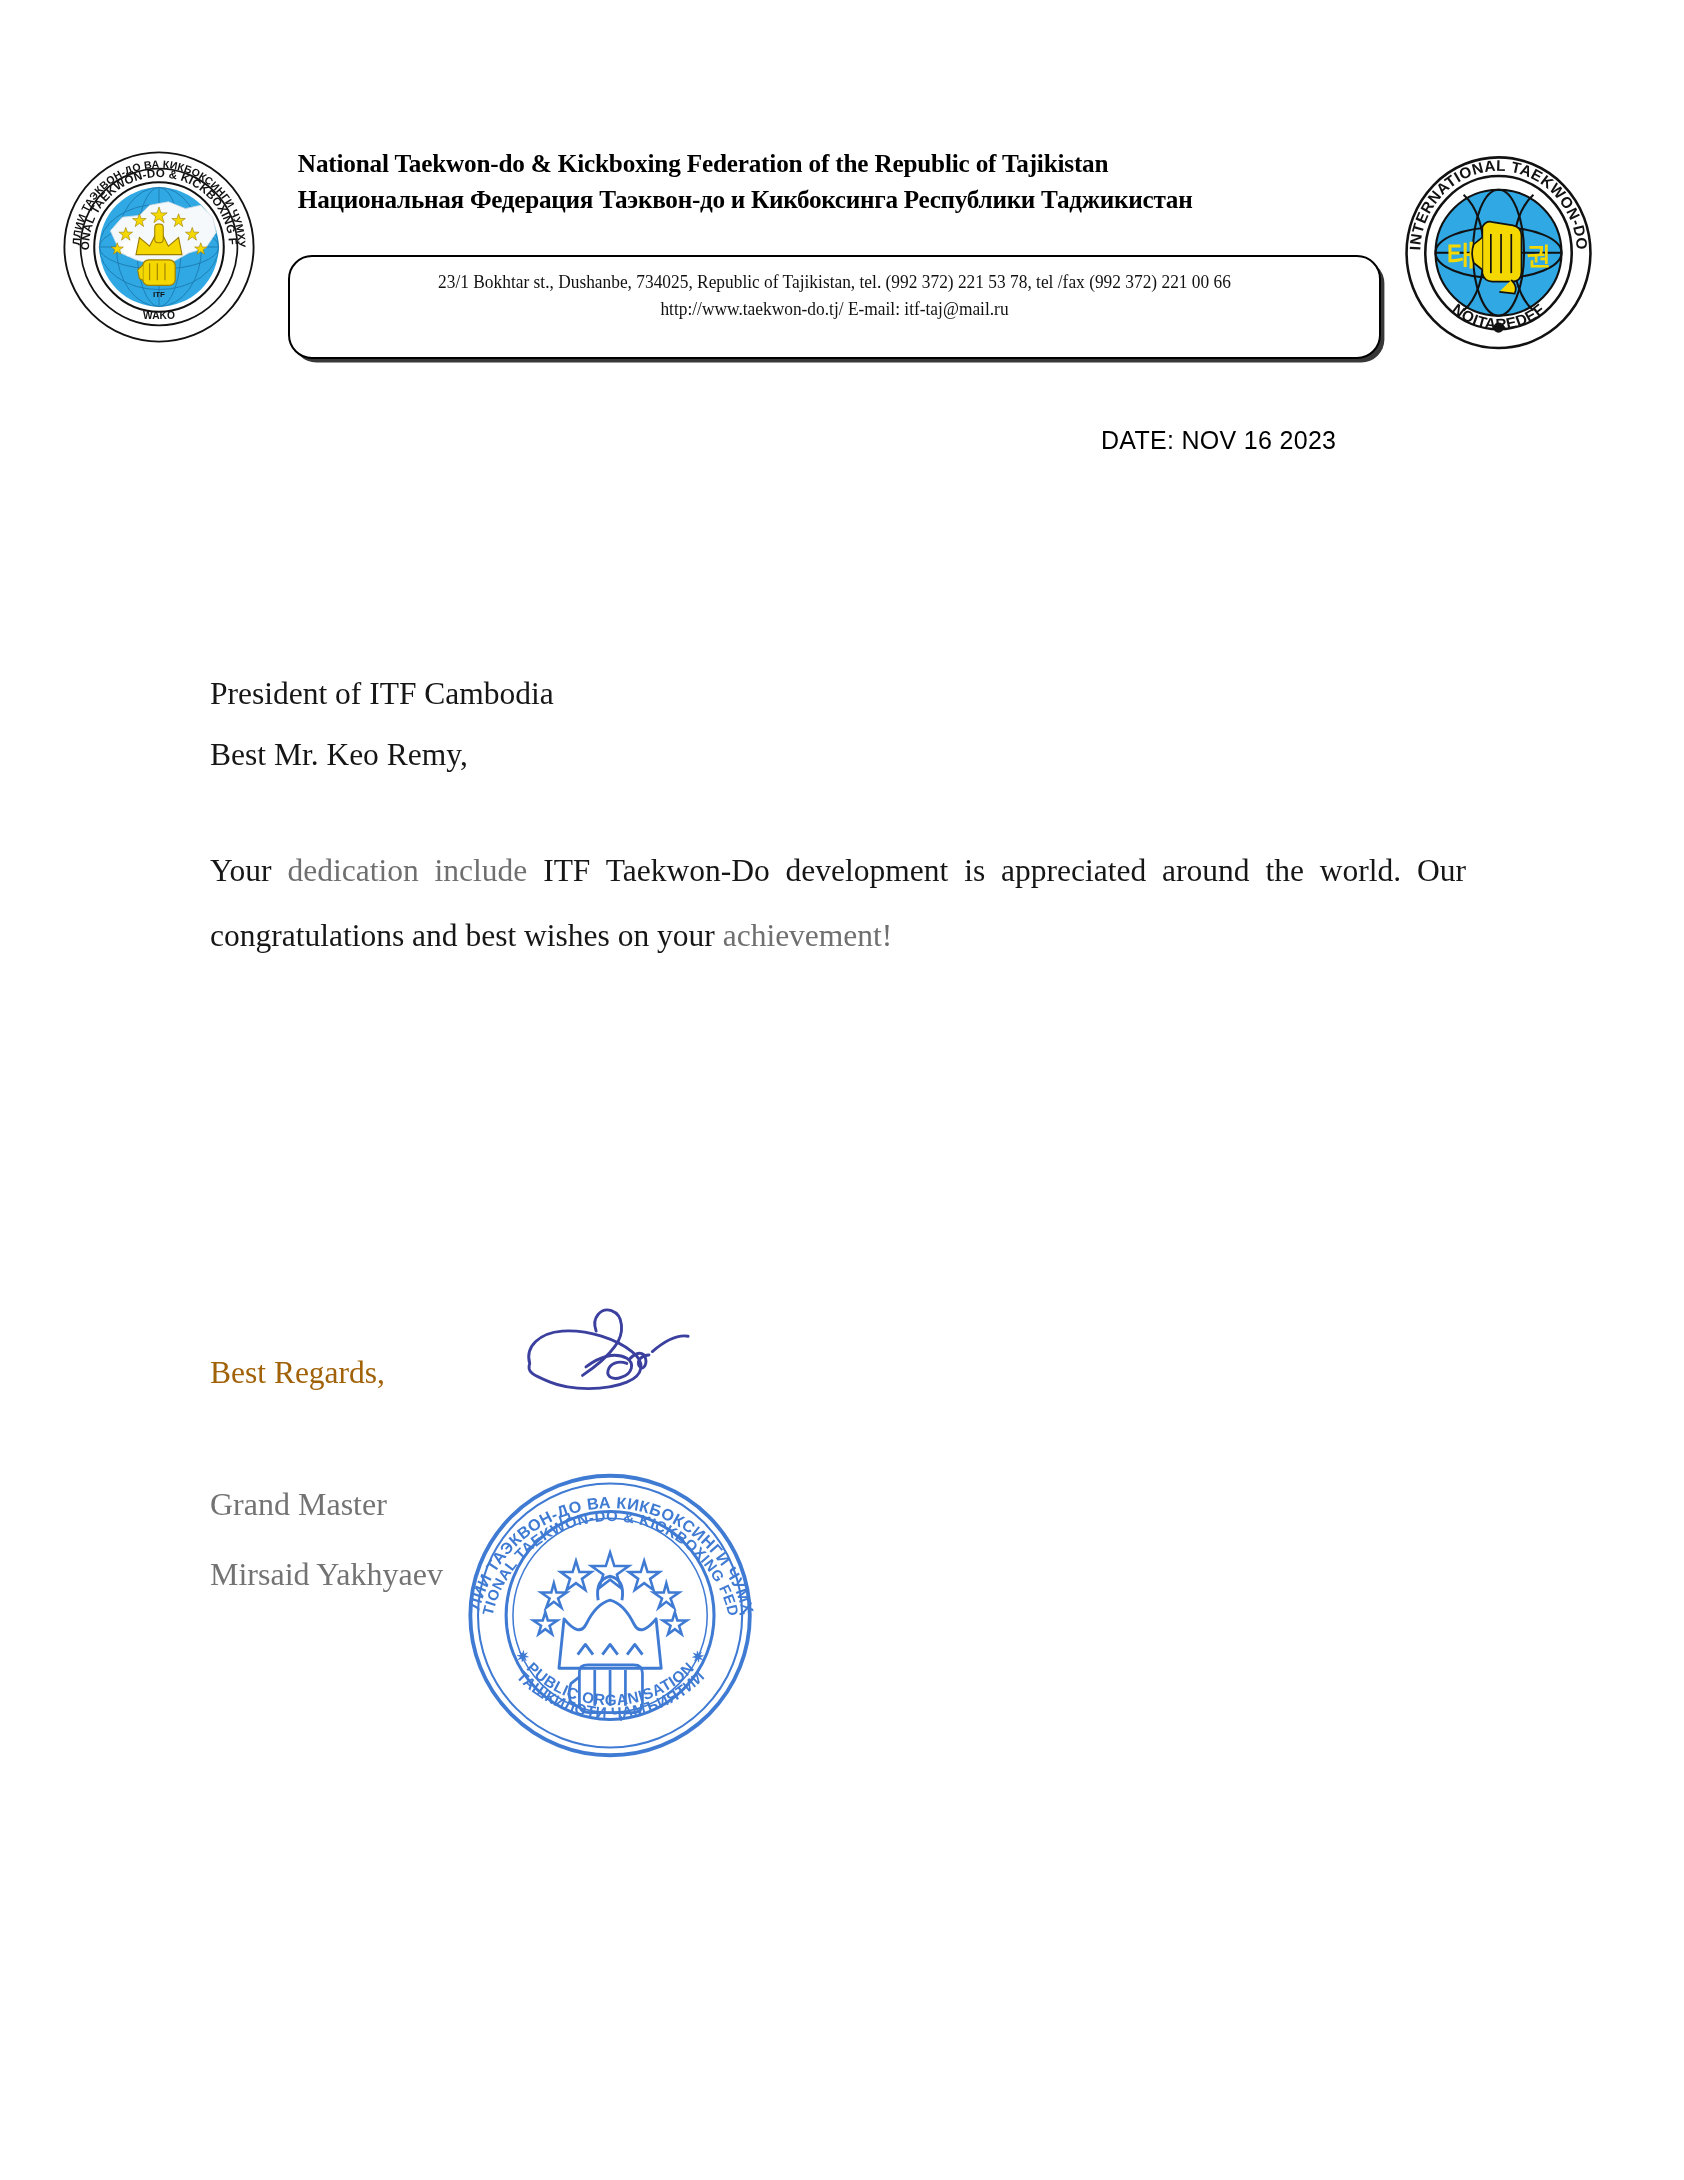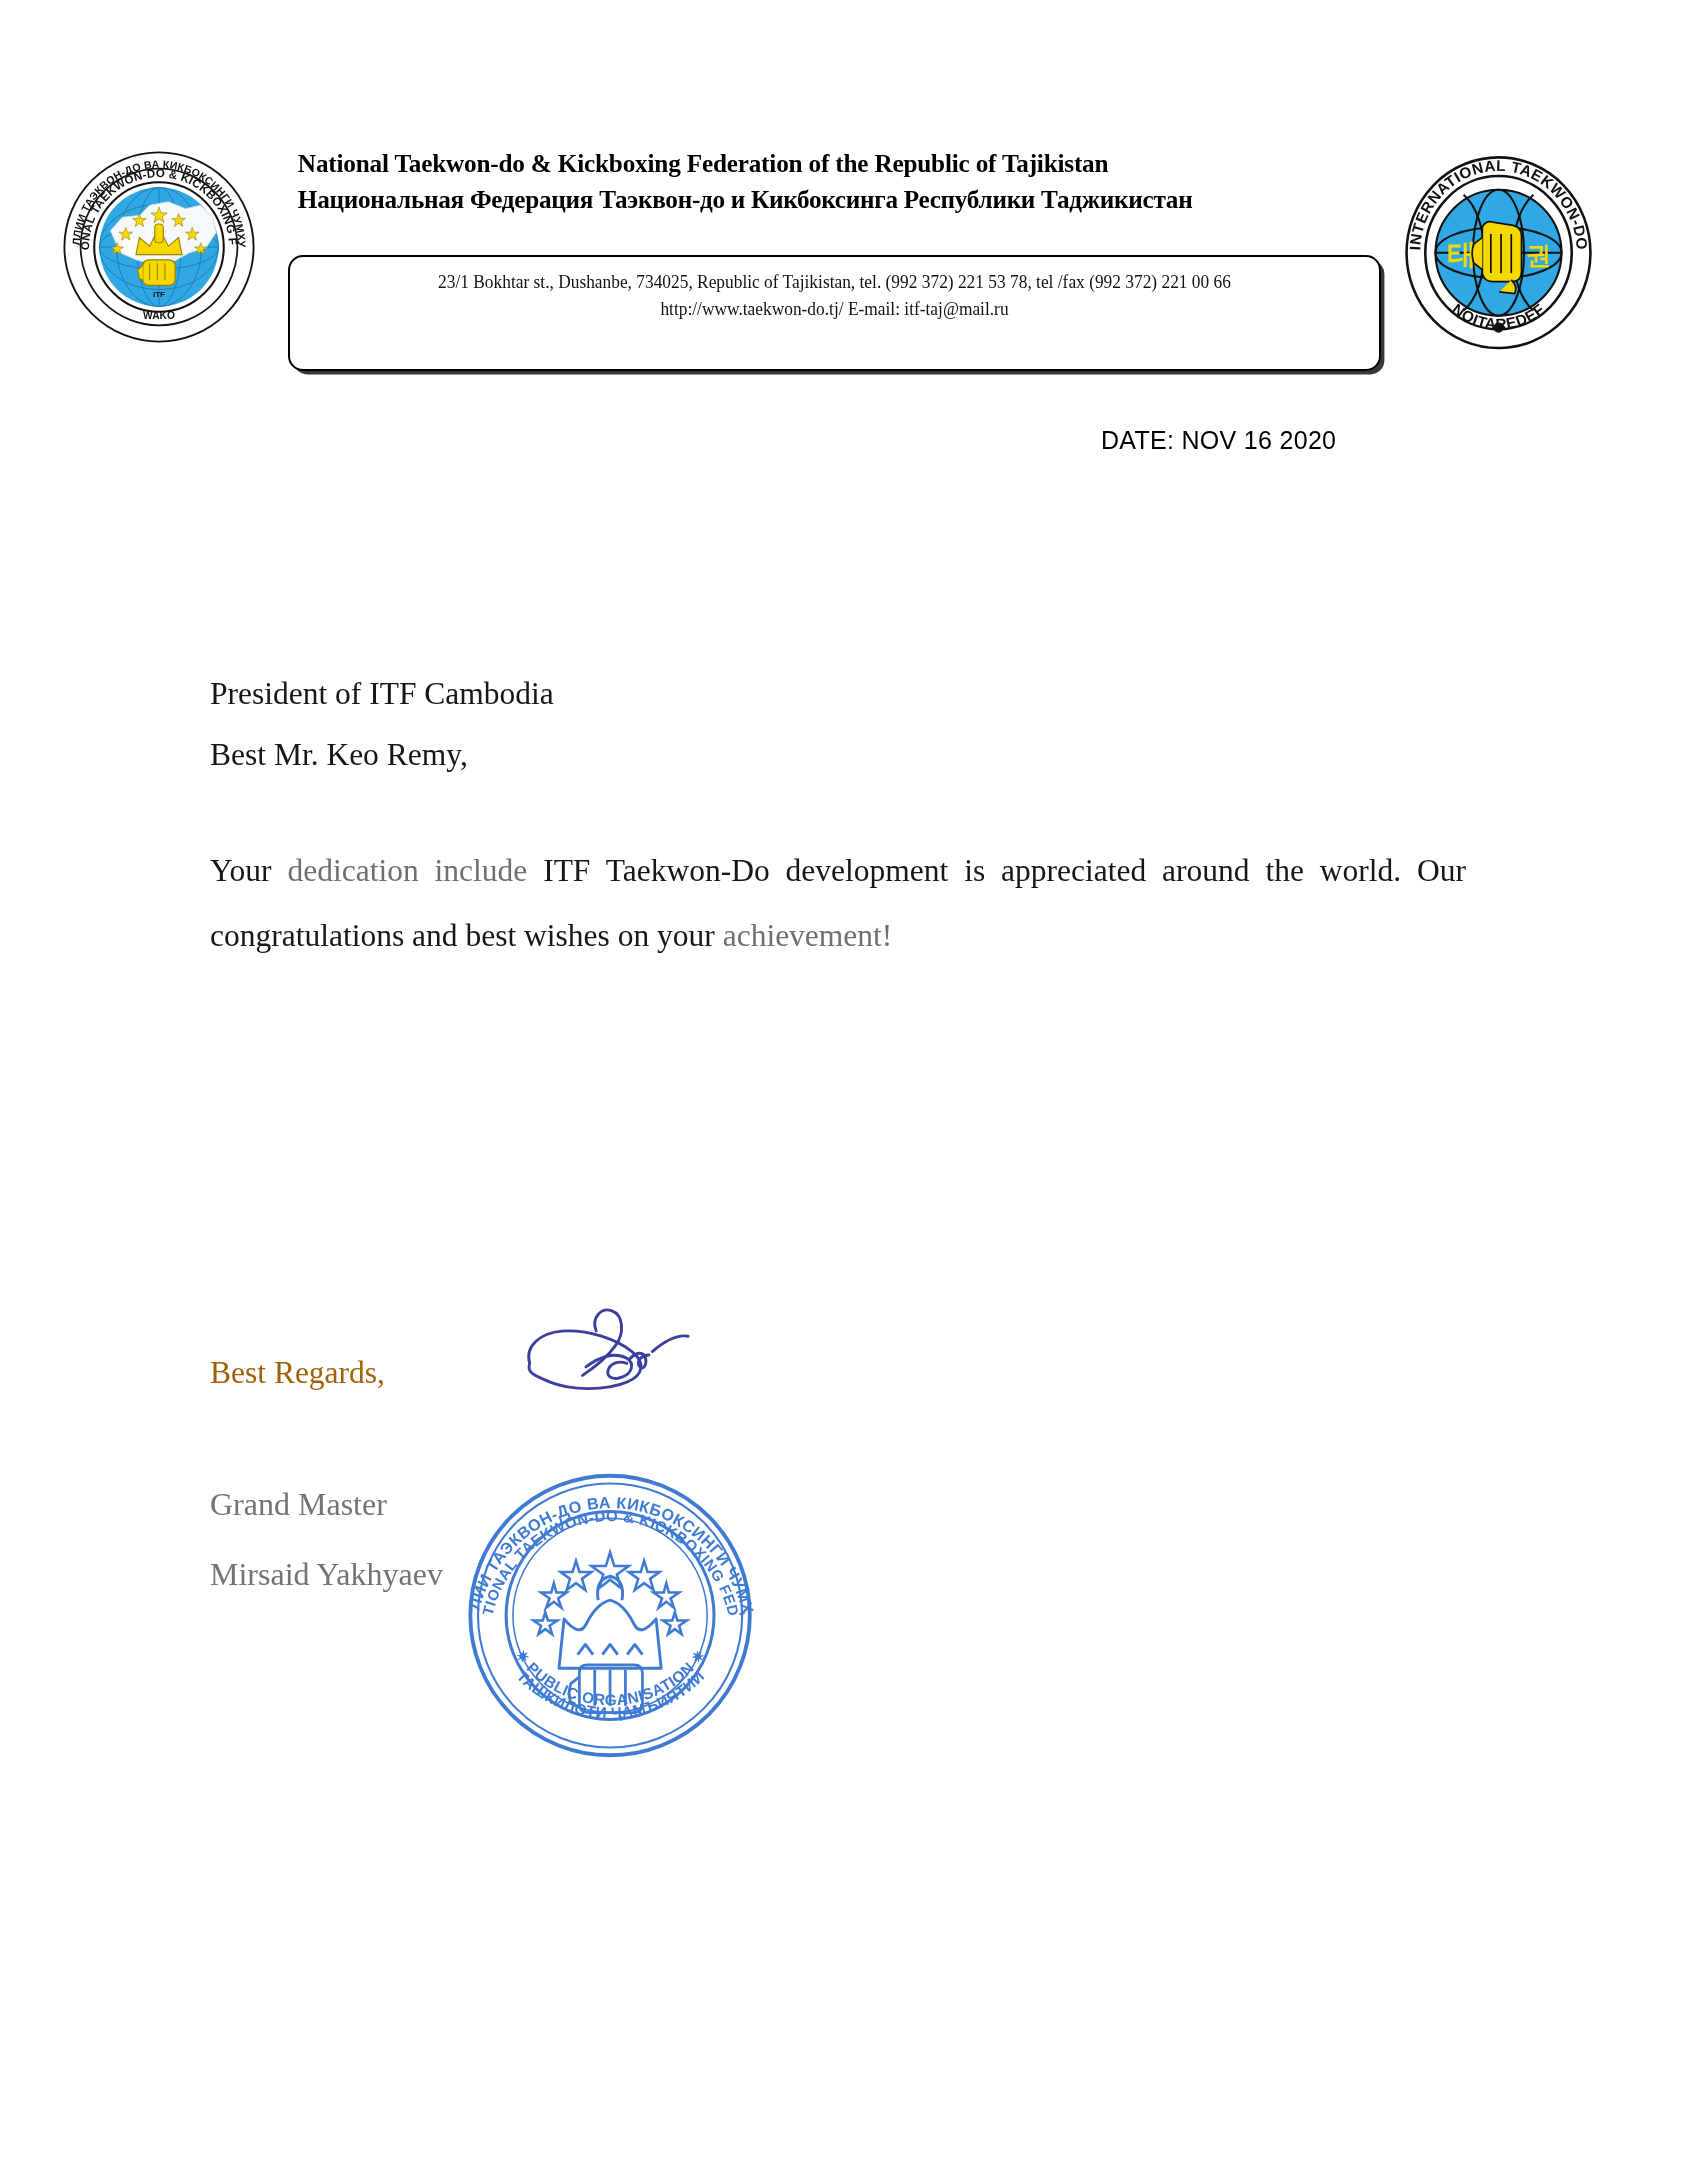--- a/index.html
+++ b/index.html
@@ -66,23 +66,23 @@
     line-height: 37px;
     transform: scaleX(0.97);
     transform-origin: center;
     white-space: nowrap;
   }
   .address-box {
     position: absolute;
     left: 288px;
     top: 255px;
     width: 1093px;
-    height: 116px;
+    height: 104px;
     border: 2.1px solid #000000;
-    border-radius: 15px;
+    border-radius: 24px;
     box-shadow: 4.3px 4.3px 0 -0.9px rgba(0,0,0,0.78);
     background: #ffffff;
     box-sizing: border-box;
   }
   .address-lines {
     position: absolute;
     left: 0;
     top: 12px;
     width: 100%;
     text-align: center;
@@ -268,21 +268,21 @@
           <line x1="114" y1="96" x2="114" y2="142" stroke="#111" stroke-width="2"></line>
           <line x1="126" y1="96" x2="126" y2="142" stroke="#111" stroke-width="2"></line>
           <path d="M92,100 L82,108 Q78,118 82,130 L92,138" fill="#f5d800" stroke="#111" stroke-width="2"></path>
           <path d="M126,150 Q134,158 130,166 L112,164" fill="#f5d800" stroke="#111" stroke-width="2"></path>
         </g>
         <circle cx="111" cy="206" r="6" fill="#111"></circle>
       </svg>
     </div>
   </div>
 
-  <div class="date-line">DATE: NOV 16 2020</div>
+  <div class="date-line">DATE: NOV 16 2023</div>
 
   <div class="letter">
     <div class="addressee">President of ITF Cambodia</div>
     <div class="addressee">Best Mr. Keo Remy,</div>
     <div class="gap-block"></div>
     <div class="para"><span>Your </span><span class="muted">dedication include</span><span> ITF Taekwon-Do development is appreciated around the world. Our congratulations and best wishes on your </span><span class="muted">achievement!</span></div>
   </div>
 
   <div class="signoff">Best Regards,</div>
 

